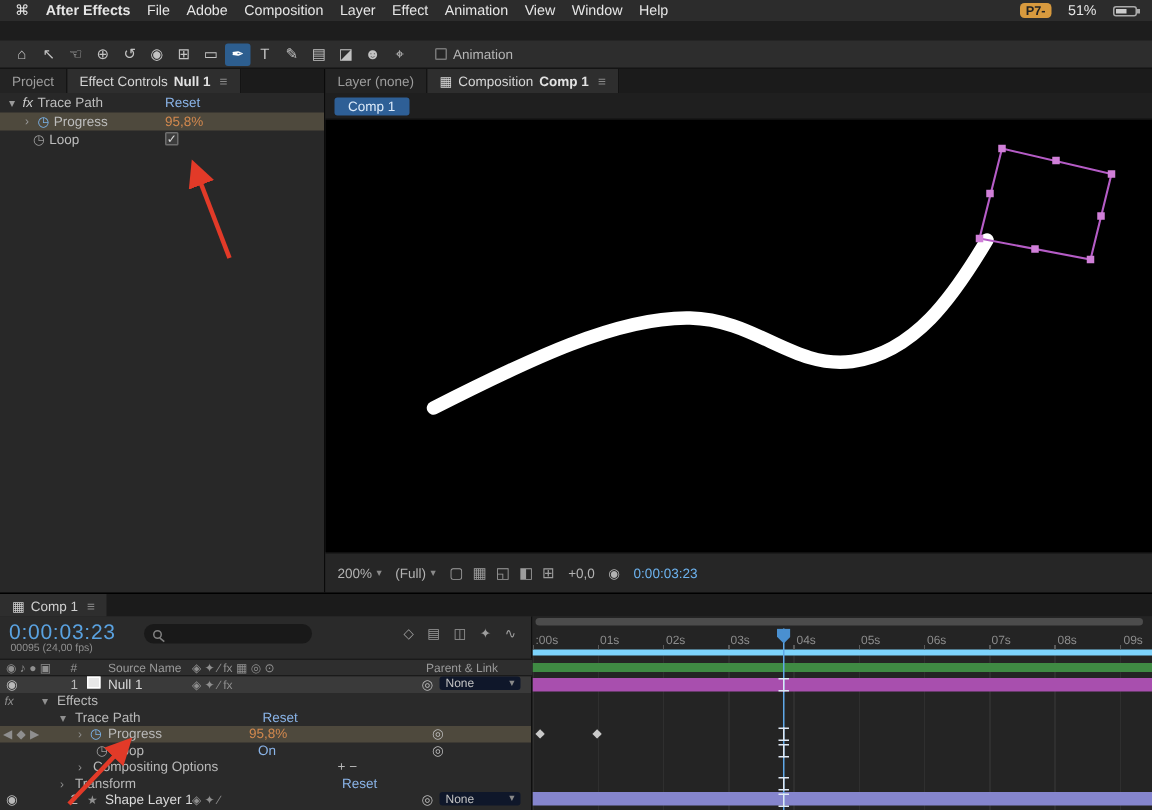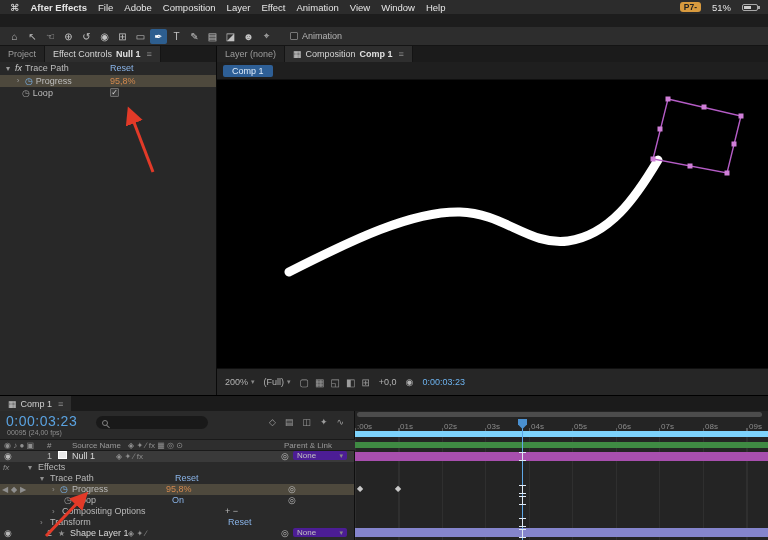--- a/index.html
+++ b/index.html
@@ -75,26 +75,26 @@
   .tl-header{position:absolute;left:0;top:28px;width:355px;height:12px;background:#2e2e2e;border-top:1px solid #1a1a1a;
              border-bottom:1px solid #1a1a1a;font-size:8px;color:#9a9a9a}
   .tl-header>span{position:absolute;top:0;line-height:12px}
   .r{position:absolute;width:355px;height:11px;font-size:9px;color:#b9b9b9}
   .r>span{position:absolute;top:0;line-height:11px}
   .r .nm{color:#d9d9d9}
   .r.sel{background:#3a3a3a;width:354px}
   .r.hl{background:#4e493d;width:354px}
   .tiny{font-size:8px;color:#8f8f8f}
   .nullicon{width:9px;height:8px;background:#e8e8e8;border:1px solid #fff;top:1px}
-  .dd2{position:absolute;left:293px;top:1px;width:54px;height:9px;background:#4c1d95;border-radius:2px;
+  .dd2{position:absolute;left:293px;top:1px;width:54px;height:9px;background:#0f172a;border-radius:2px;
        display:flex;align-items:center;justify-content:space-between;padding:0 4px;color:#c2c2c2;font-size:8px}
   .dd2 span{position:static;line-height:9px}
   .tl-right{position:absolute;left:355px;top:15px;width:413px;height:130px;background:#242424;overflow:hidden}
   .navbar{position:absolute;left:2px;top:1px;width:405px;height:5px;background:#4c4c4c;border-radius:3px}
-  .ruler{position:absolute;left:0;top:8px;width:413px;height:18px;color:#8c8c8c;font-size:8px;border-bottom:6px solid #7dd3fc}
+  .ruler{position:absolute;left:0;top:8px;width:413px;height:18px;color:#8c8c8c;font-size:8px;border-bottom:4px solid #7dd3fc}
   .rlabel{position:absolute;top:3px}
   .ticks{position:absolute;bottom:0;left:0;right:0;height:3px;
          background:repeating-linear-gradient(90deg,#5a5a5a 0 1px,transparent 1px 43.5px)}
   .grid{position:absolute;left:0;top:26px;width:413px;height:104px;
         background:repeating-linear-gradient(90deg,rgba(255,255,255,.05) 0 1px,transparent 1px 43.5px)}
   .cache{position:absolute;left:0;top:31px;width:413px;height:6px;background:#3f8a43}
   .lbar{position:absolute;left:0;width:413px;height:9px}
   .kf{position:absolute;color:#c9c9c9;font-size:8px;line-height:8px}
   .playline{position:absolute;top:8px;width:1px;height:122px;background:#5fa8e8}
   .playhead{position:absolute;width:9px;height:10px;background:#4a90d0;clip-path:polygon(0 0,100% 0,100% 55%,50% 100%,0 55%)}
@@ -263,21 +263,21 @@
         <span style="left:72px">Source Name</span>
         <span style="left:128px" class="tiny">◈ ✦ ∕ fx ▦ ◎ ⊙</span>
         <span style="left:284px">Parent &amp; Link</span>
       </div>
 
       <div class="r sel" style="top:40px">
         <span style="left:4px">◉</span>
         <span style="left:47px">1</span>
         <span class="nullicon" style="left:58px"></span>
         <span class="nm" style="left:72px">Null 1</span>
-        <span class="tiny" style="left:116px">◈ ✦ ∕ fx</span>
+        <span class="tiny" style="left:128px">◈ ✦ ∕ fx</span>
         <span style="left:281px">◎</span>
         <span class="dd2">
           <span>None</span>
           <span class="ch">▾</span>
         </span>
       </div>
 
       <div class="r" style="top:51px">
         <span class="tiny fxbadge" style="left:3px">fx</span>
         <span class="tiny" style="left:28px">▾</span>

